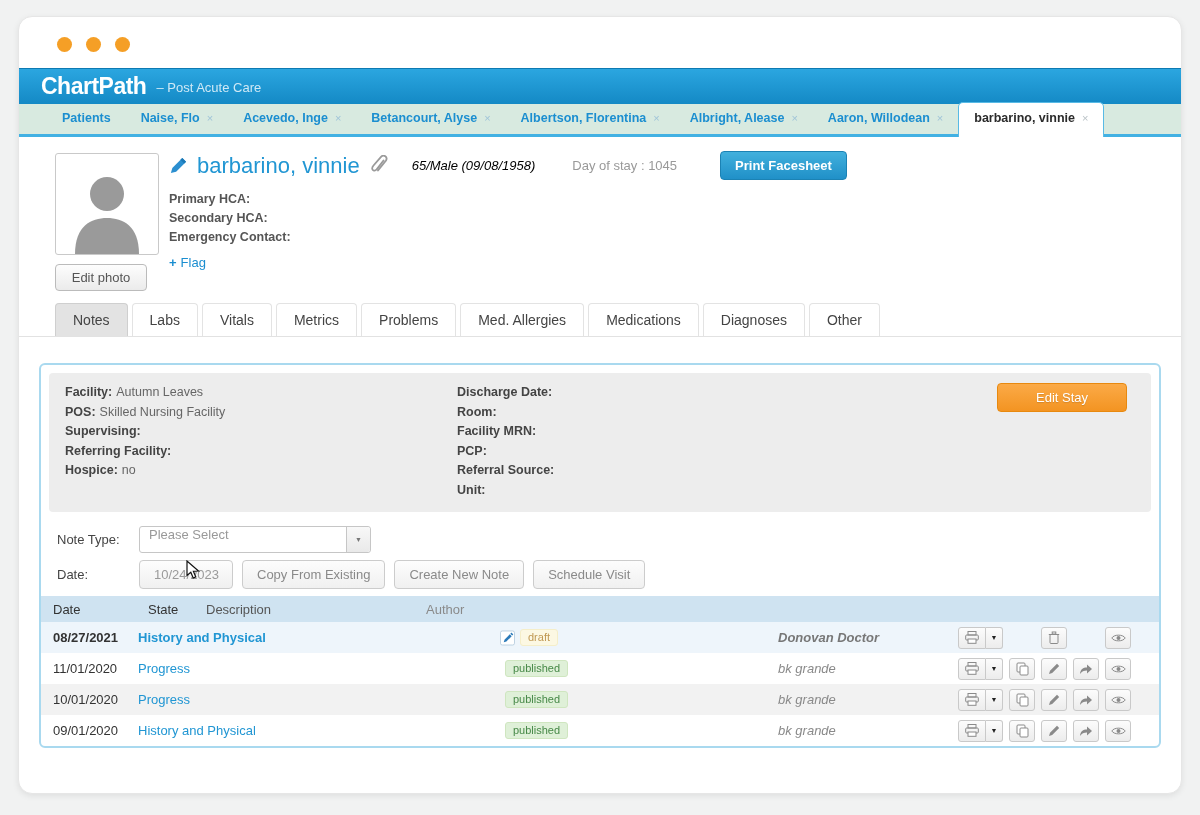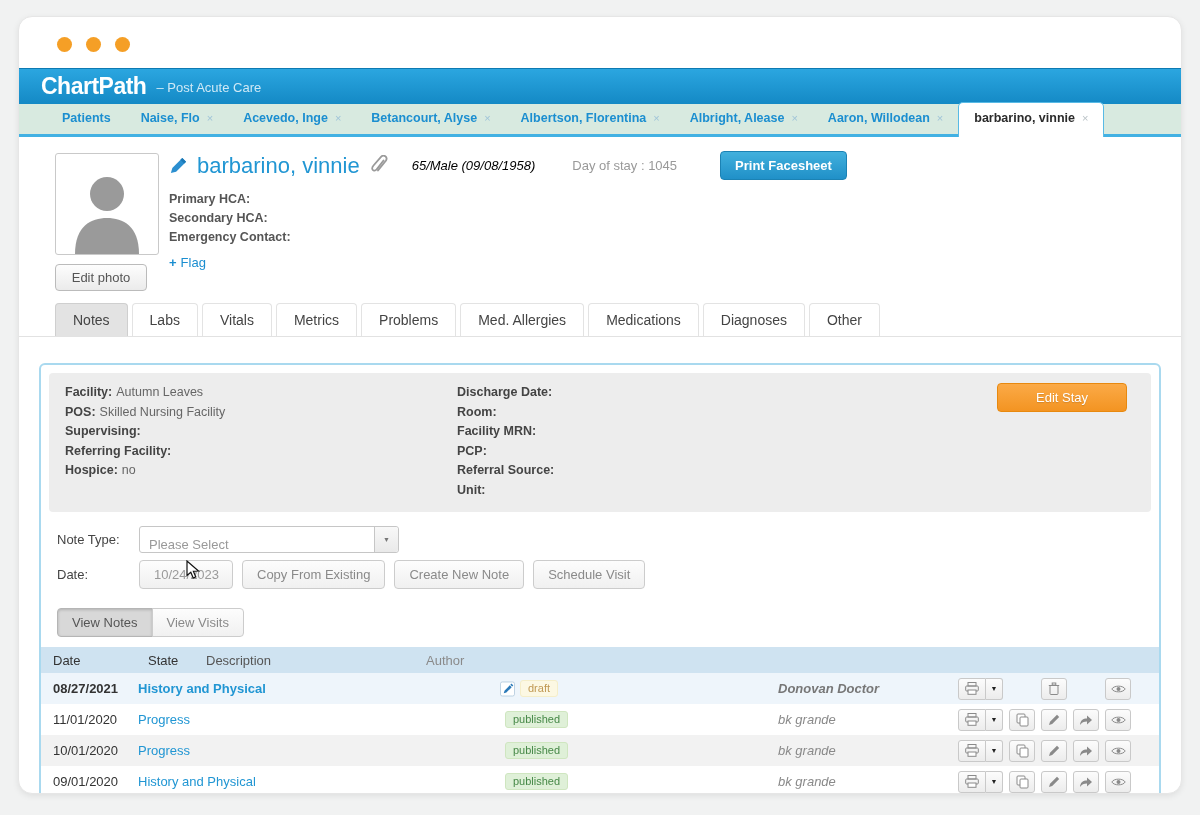--- a/index.html
+++ b/index.html
@@ -55,22 +55,22 @@
   .staycol { width:392px; }
   .stayline { font-size:12.5px; line-height:19.5px; color:#666; }
   .stayline b { color:#444; margin-right:4px; }
   .editstay { position:absolute; right:24px; top:10px; width:130px; padding:6px 0; text-align:center;
     font-size:13px; color:#fff; background:linear-gradient(#fbaa47,#f39422); border:1px solid #e8890f;
     border-radius:4px; cursor:pointer; text-shadow:0 1px 1px rgba(0,0,0,.15); }
   
   .controls { padding:6px 16px 0; }
   .ctrlrow { display:flex; align-items:center; margin-bottom:7px; }
   .ctrlrow .lbl { width:82px; font-size:13px; color:#444; }
-  .selectbox { width:260px; height:27px; border:1px solid #c6c6c6; border-radius:3px; background:#fff;
-    display:flex; align-items:flex-end; justify-content:space-between; cursor:pointer; }
+  .selectbox { width:232px; height:27px; border:1px solid #c6c6c6; border-radius:3px; background:#fff;
+    display:flex; align-items:flex-start; justify-content:space-between; cursor:pointer; }
   .selectbox .val { font-size:13px; color:#999; padding-left:9px; }
   .selectbox .caretbtn { width:24px; height:25px; border-left:1px solid #c6c6c6;
     background:linear-gradient(#f8f8f8,#e9e9e9); display:flex; align-items:center; justify-content:center;
     font-size:7px; color:#777; border-radius:0 3px 3px 0; }
   .btn { padding:6px 14px; font-size:13px; color:#8a8a8a; background:linear-gradient(#fdfdfd,#f0f0f0);
     border:1px solid #ccc; border-radius:4px; cursor:pointer; margin-right:9px; white-space:nowrap; }
   .datebtn { width:94px; text-align:center; color:#9a9a9a; }
   .viewrow { padding:12px 16px 10px; display:flex; }
   .viewbtn { margin-right:0; border-radius:0; position:relative; }
   .viewbtn:first-child { border-radius:4px 0 0 4px; }
@@ -234,24 +234,20 @@
       </div>
       <div class="ctrlrow">
         <span class="lbl">Date:</span>
         <button class="btn datebtn">10/24/2023</button>
         <button class="btn">Copy From Existing</button>
         <button class="btn">Create New Note</button>
         <button class="btn">Schedule Visit</button>
       </div>
     </div>
 
-    <div class="viewrow">
-      <button class="btn viewbtn active">View Notes</button>
-      <button class="btn viewbtn">View Visits</button>
-    </div>
 
     <div class="thead">
       <span class="c-date">Date</span>
       <span class="c-state">State</span>
       <span class="c-desc">Description</span>
       <span class="c-author" style="font-style:normal">Author</span>
       <span class="c-actions"></span>
     </div>
 
     <div class="trow draftrow">

